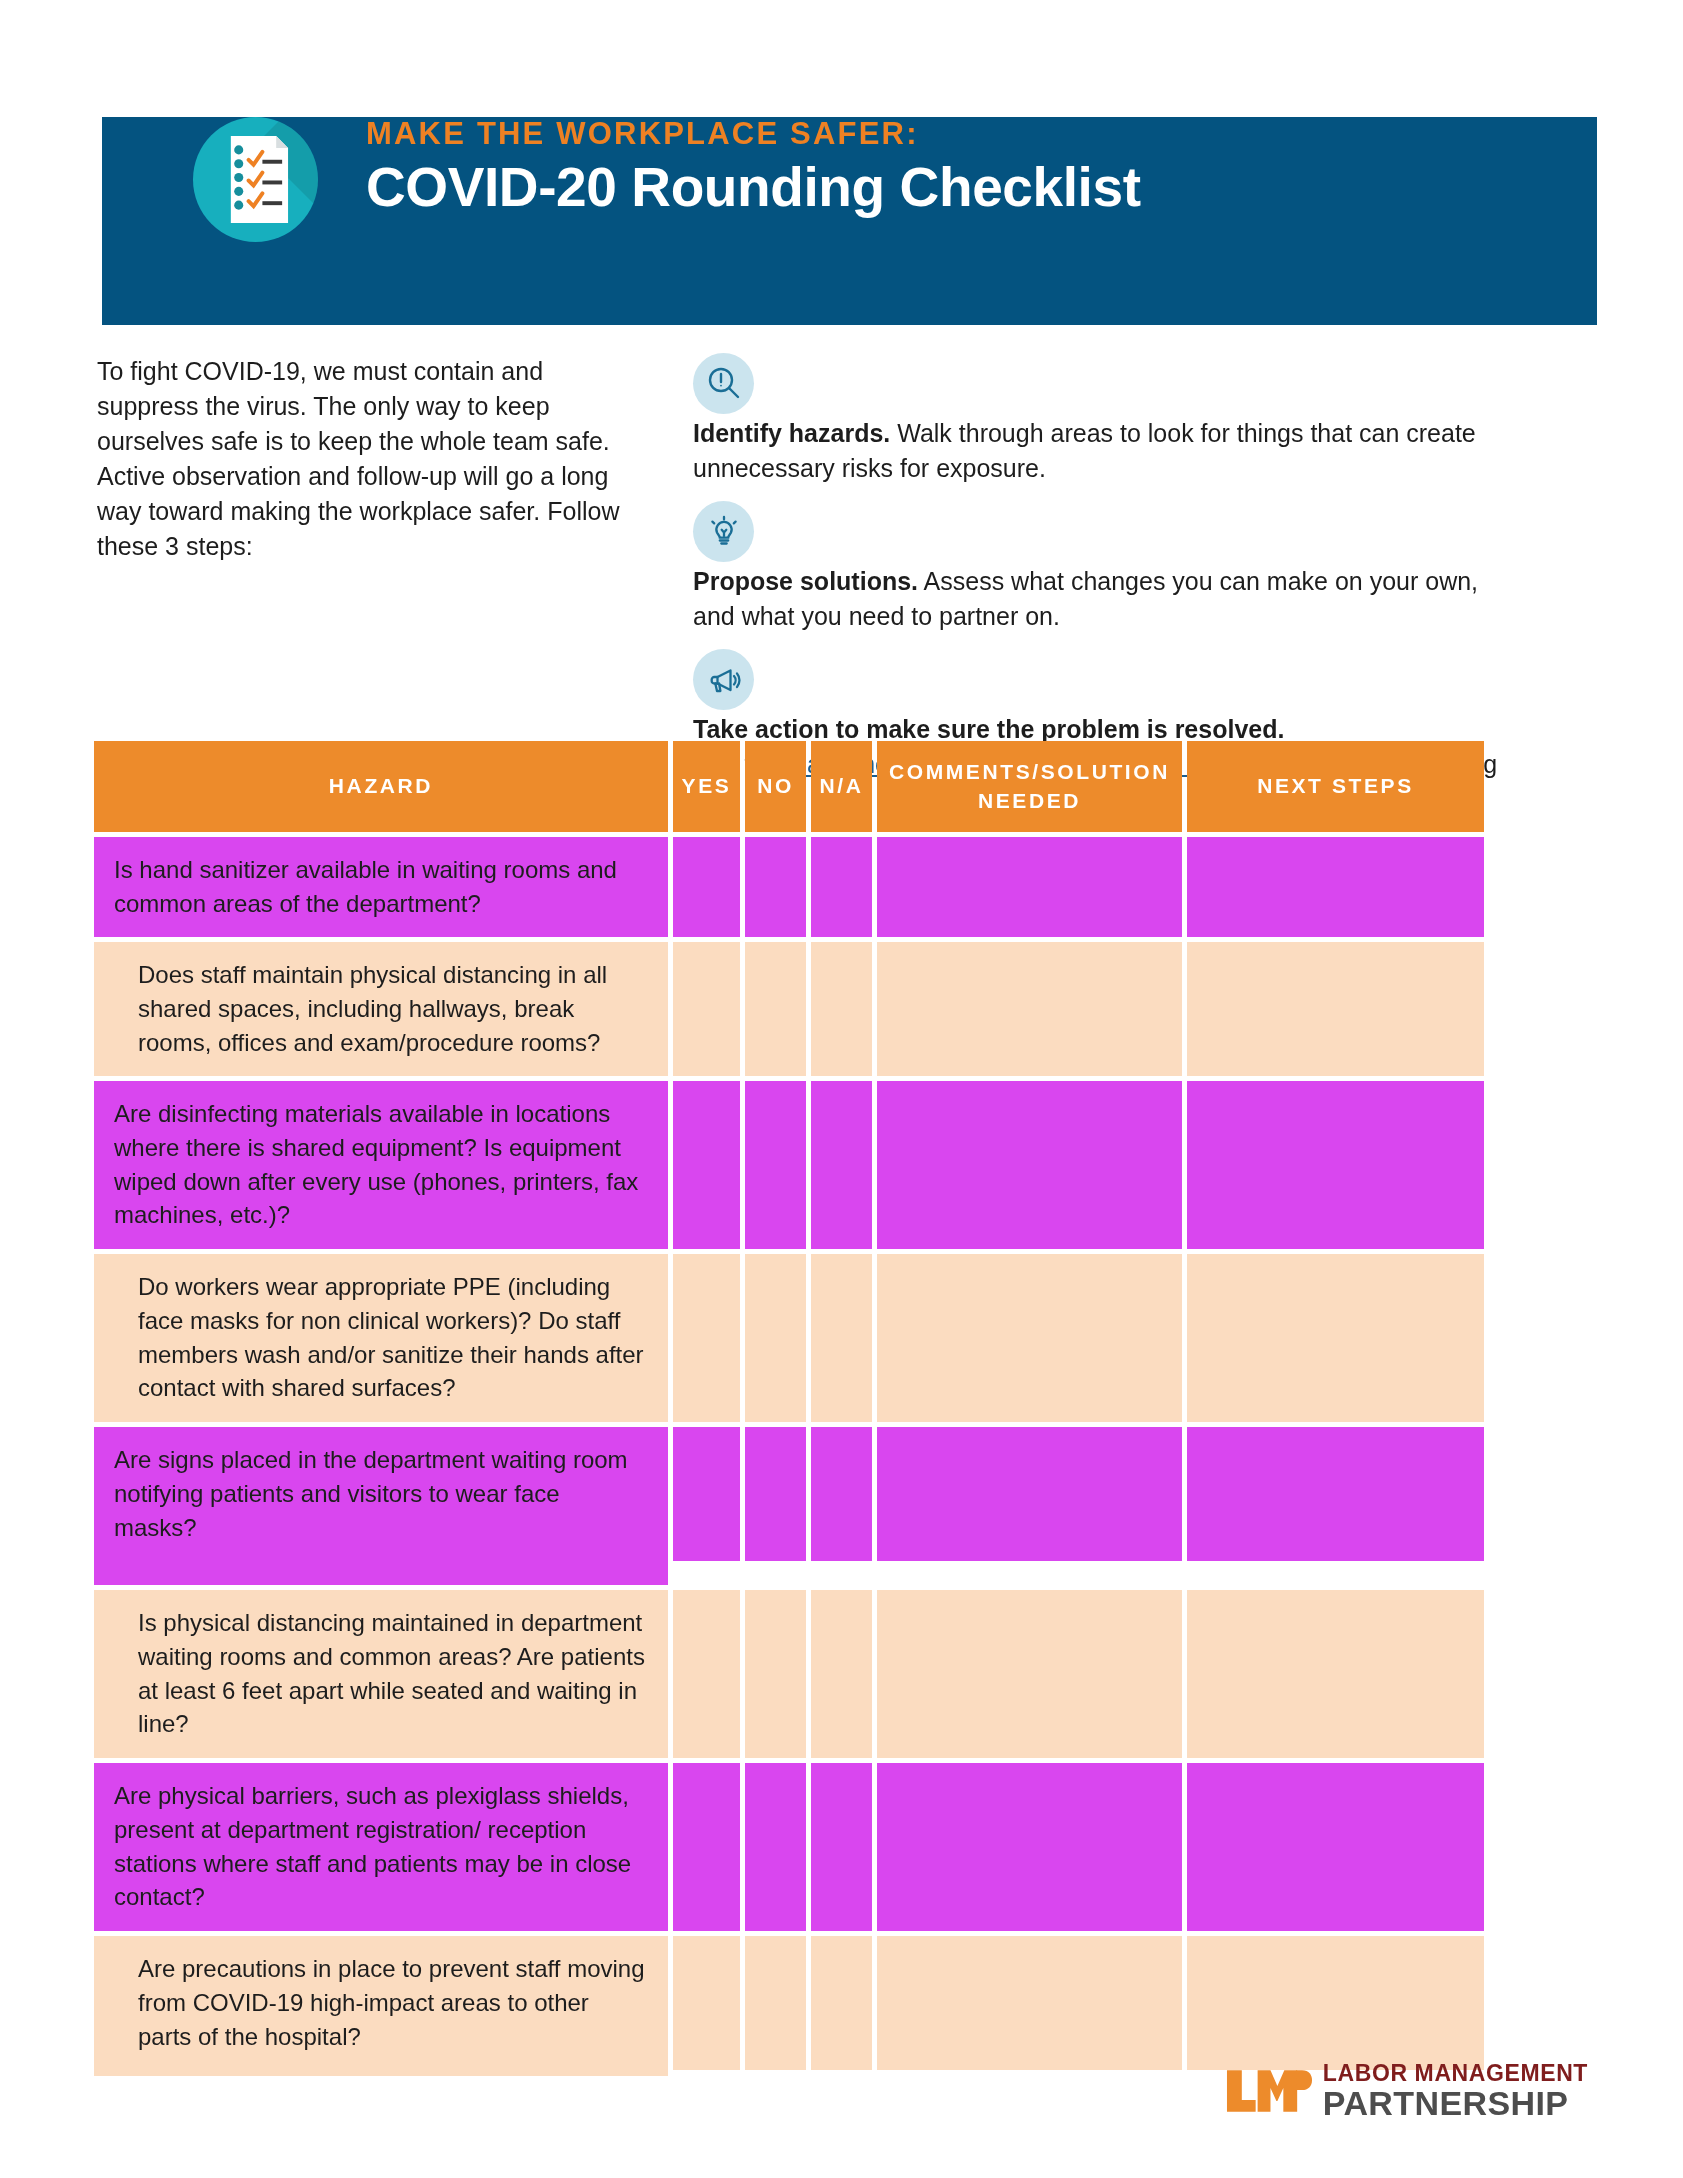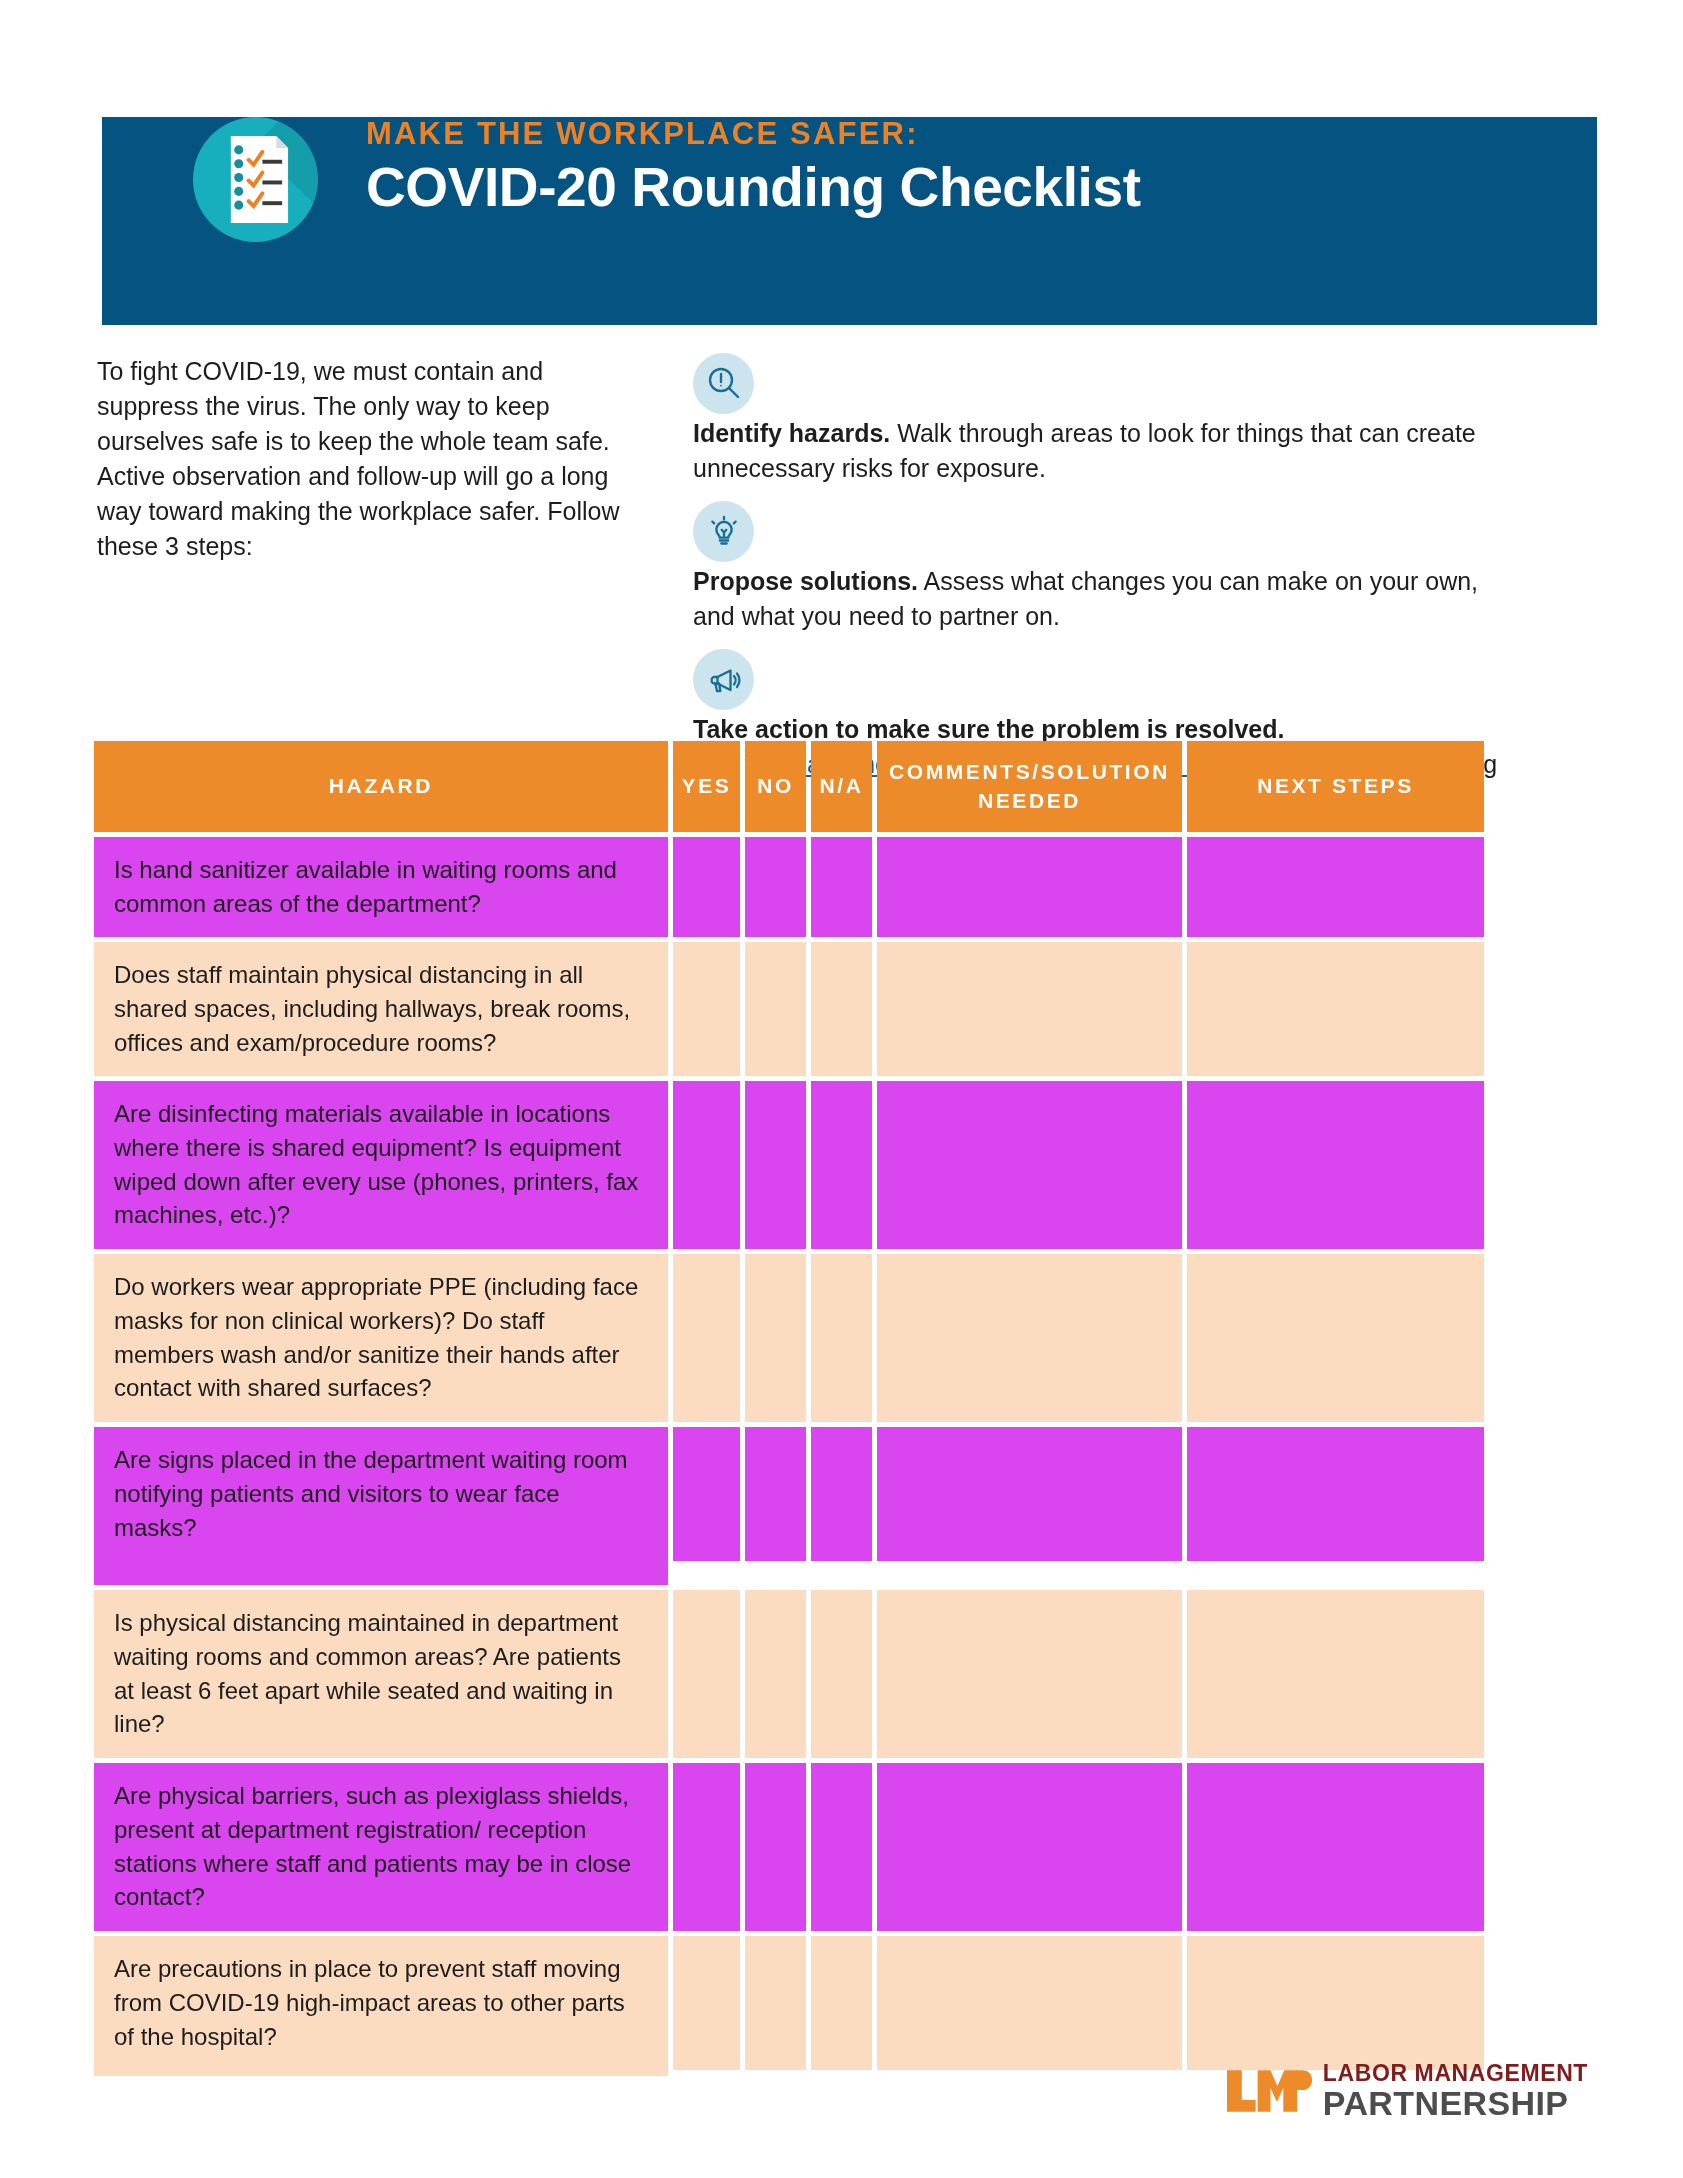--- a/index.html
+++ b/index.html
@@ -174,21 +174,21 @@
     line-height: 1.35;
     font-family: "Liberation Sans", sans-serif;
   }
 
   .brow .cell {
     display: flex;
     align-items: flex-start;
   }
 
   .brow.light .cell { background: #d946ef; }
-  .brow.dark  .cell { background: #FBDCC0; }
+  .brow.dark  .cell { background: #FBDCC0; padding-left: 24px; }
 
   .hazard-text {
     font-size: 24px;
     line-height: 1.41;
     color: #1d1d1d;
     padding: 16px 22px 16px 20px;
   }
 
   
   .footer-logo {

